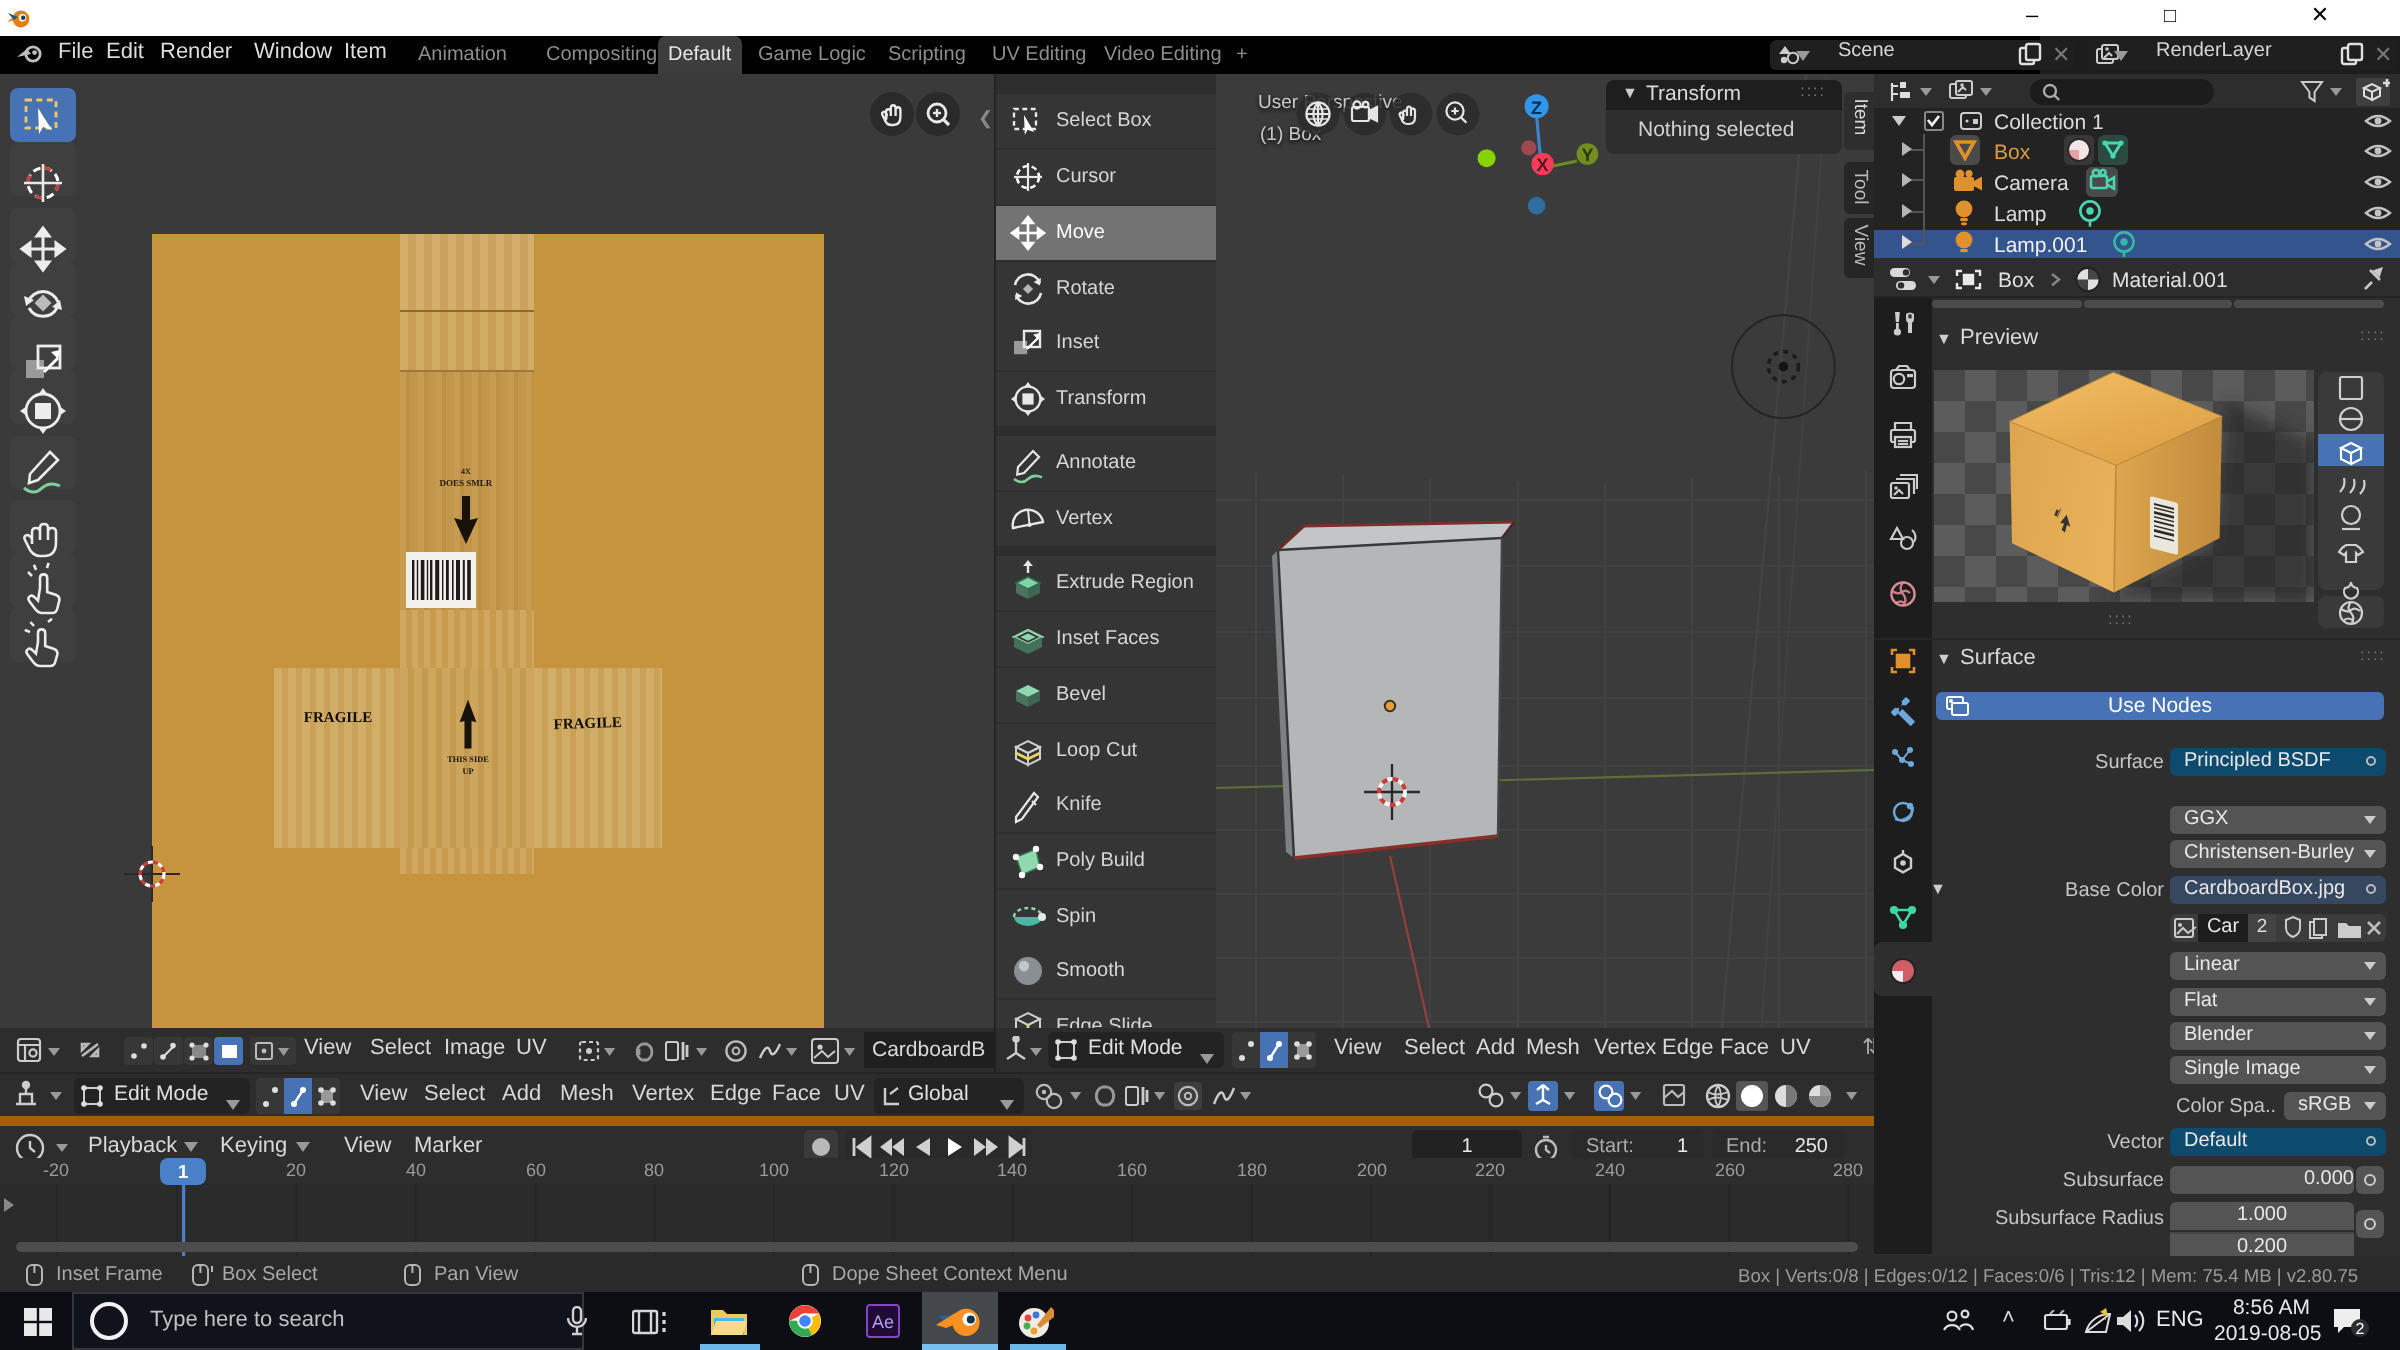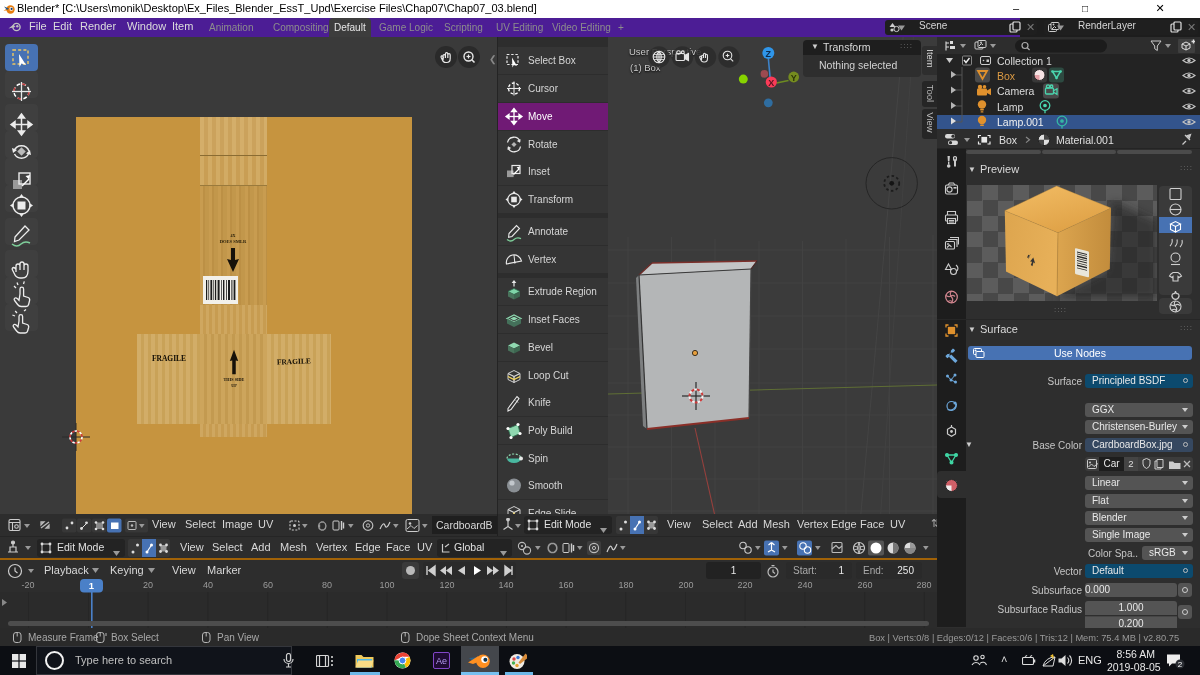--- a/index.html
+++ b/index.html
@@ -3,51 +3,51 @@
 <style>
 *{margin:0;padding:0;box-sizing:border-box}
 html,body{width:1200px;height:675px;overflow:hidden;background:#000;font-family:"Liberation Sans",sans-serif;-webkit-font-smoothing:antialiased}
 .abs{position:absolute}
 #stage{position:absolute;left:0;top:0;width:1200px;height:675px;background:#1d1d1d}
 
 #titlebar{left:0;top:0;width:1200px;height:18px;background:#fff;color:#000;font-size:11px}
 #titlebar .t{position:absolute;left:17px;top:2px;white-space:nowrap}
 .winbtn{position:absolute;top:0;width:30px;height:18px;color:#000;font-size:11px;text-align:center;line-height:17px}
 
-#topbar{left:0;top:18px;width:1020px;height:19px;background:#4c1d95;color:#d9d9d9;font-size:11px}
+#topbar{left:0;top:18px;width:1020px;height:19px;background:#000000;color:#d9d9d9;font-size:11px}
 .menu{position:absolute;top:2px;color:#dcdcdc}
 .tab{position:absolute;top:0;height:19px;line-height:19px;color:#8d8d8d;font-size:10px;padding:0 5px;border-radius:4px 4px 0 0}
 .tab.act{background:#3d3d3d;color:#e6e6e6}
 .idfield{position:absolute;top:2px;height:15px;background:#1f1f1f;border-radius:3px;color:#d6d6d6;font-size:10px}
 
 .hdr{background:#2d2d2d}
 
 #uved{left:0;top:37px;width:497px;height:477px;background:#3a3a3a;overflow:hidden}
 .tbtn{position:absolute;left:5px;width:33px;height:27px;background:#3f3f3f;border-radius:4px}
 .tbtn.blue{background:#4772b3}
 
 #tools{left:497px;top:37px;width:111px;height:477px;background:#2d2d2d;overflow:hidden;border-left:1px solid #242424}
 .trow{position:absolute;left:0;width:111px;height:27px;background:#353535;color:#d6d6d6;font-size:10px}
 .trow span{position:absolute;left:30px;top:8px;white-space:nowrap}
-.trow.blue{background:#701a75;color:#fff}
+.trow.blue{background:#737373;color:#fff}
 
 #vp3d{left:608px;top:37px;width:329px;height:477px;background:#3b3b3b;overflow:hidden}
 
 #outliner{left:937px;top:37px;width:263px;height:93px;background:#232323;overflow:hidden}
 #props{left:937px;top:130px;width:263px;height:498px;background:#2e2e2e;overflow:hidden}
 #ptabs{position:absolute;left:0;top:20px;width:29px;height:478px;background:#1d1d1d}
 .field{position:absolute;left:148px;width:108px;height:14px;background:#545454;border-radius:3px;color:#e8e8e8;font-size:10px;line-height:14px;padding-left:7px}
 .fdark{background:#0c4a6e}
 .chev{position:absolute;right:4px;top:4px;width:7px;height:6px}
 .plbl{position:absolute;color:#c5c5c5;font-size:10px;text-align:right;right:118px;white-space:nowrap}
 
 #hrow1uv{left:0;top:514px;width:497px;height:22px;background:#2d2d2d;overflow:hidden}
 #hrow1vp{left:497px;top:514px;width:440px;height:22px;background:#2d2d2d;overflow:hidden;border-left:1px solid #202020}
 #hrow2{left:0;top:536px;width:937px;height:22px;background:#2d2d2d;overflow:hidden;border-top:1px solid #252525}
-#timhdr{left:0;top:558px;width:937px;height:21px;background:#2d2d2d;overflow:hidden;border-top:2px solid #a16207}
+#timhdr{left:0;top:558px;width:937px;height:21px;background:#2d2d2d;overflow:hidden;border-top:5px solid #a16207}
 #timeline{left:0;top:579px;width:937px;height:49px;background:#2b2b2b;overflow:hidden}
 .hmenu{position:absolute;top:4px;color:#d8d8d8;font-size:11px;white-space:nowrap}
 .fcirc{position:absolute;right:5px;top:4px;width:5px;height:5px;border:1px solid #bbb;border-radius:50%}
 .fcbtn{left:241px;width:14px;height:14px;background:#545454;border-radius:3px}
 .fcbtn:after{content:"";position:absolute;left:4px;top:4px;width:4px;height:4px;border:1px solid #ccc;border-radius:50%}
 .field.drop:after{content:"";position:absolute;right:5px;top:5px;border-left:3.5px solid transparent;border-right:3.5px solid transparent;border-top:4px solid #ccc}
 
 
 #status{left:0;top:628px;width:1200px;height:18px;background:#2a2a2a;color:#a8a8a8;font-size:10px;white-space:nowrap}
 
@@ -57,21 +57,20 @@
 <div id="stage">
 
 <div class="abs" id="titlebar">
  <svg class="abs" style="left:3px;top:3px" width="13" height="13" viewBox="0 0 13 13">
         <circle cx="7.5" cy="6.5" r="4.2" fill="#e87d0d"></circle>
         <circle cx="8.2" cy="5.9" r="1.9" fill="#fff"></circle>
         <circle cx="8.6" cy="5.9" r="1.1" fill="#1b3a66"></circle>
         <path d="M0.5 8 L5 4.5 L7 6.5 Z" fill="#e87d0d"></path>
         <path d="M1 3.5 L6 5.5 L4 7 Z" fill="#265787"></path>
       </svg>
- <div class="t">Blender* [C:\Users\monik\Desktop\Ex_Files_Blender_EssT_Upd\Exercise Files\Chap07\Chap07_03.blend]</div>
  <div class="winbtn" style="left:1001px">–</div>
  <div class="winbtn" style="left:1070px;font-size:10px">□</div>
  <div class="winbtn" style="left:1145px">✕</div>
 </div>
 
 <div class="abs" id="topbar">
  <svg class="abs" style="left:8px;top:3px" width="14" height="12" viewBox="0 0 14 12">
         <circle cx="8.5" cy="6" r="3.6" fill="none" stroke="#bfbfbf" stroke-width="1.4"></circle>
         <circle cx="9.3" cy="5.3" r="1.2" fill="#bfbfbf"></circle>
         <path d="M0.5 7.5 L5.5 3.5 L7.5 6 Z" fill="#bfbfbf"></path>
@@ -831,21 +830,21 @@
  </svg>
  <div class="field drop" style="top:347px">Linear</div>
  <div class="field drop" style="top:365px">Flat</div>
  <div class="field drop" style="top:382px">Blender</div>
  <div class="field drop" style="top:399px">Single Image</div>
  <div class="abs" style="left:151px;top:419px;color:#c5c5c5;font-size:10px">Color Spa..</div>
  <div class="field drop" style="top:417px;left:205px;width:51px">sRGB</div>
  <div class="plbl" style="top:437px">Vector</div>
  <div class="field fdark" style="top:435px">Default<span class="fcirc"></span></div>
  <div class="plbl" style="top:456px">Subsurface</div>
- <div class="field" style="top:454px;width:92px;text-align:left;padding-left:0">0.000</div>
+ <div class="field" style="top:454px;width:92px;text-align:right;padding-left:0">0.000</div>
  <div class="abs fcbtn" style="top:454px"></div>
  <div class="plbl" style="top:475px">Subsurface Radius</div>
  <div class="field" style="top:472px;width:92px;text-align:center;padding-left:0;border-radius:3px 3px 0 0">1.000</div>
  <div class="field" style="top:487px;width:92px;text-align:center;padding-left:0;border-radius:0 0 3px 3px;border-top:1px solid #464646">0.200</div>
  <div class="abs fcbtn" style="top:476px"></div>
 </div>
 
 <div class="abs hdr" id="hrow1uv">
  <svg class="abs" style="left:8px;top:4px" width="140" height="15" viewBox="0 0 140 15">
   <g stroke="#ccc" fill="none" stroke-width="1.1">
@@ -1135,21 +1134,21 @@
    <rect x="0.5" y="0.5" width="7.5" height="10" rx="2.5"></rect>
           <path d="M4.2 0.5 v4"></path>
    <rect x="83.5" y="0.5" width="7.5" height="10" rx="2.5"></rect>
           <path d="M87.2 0.5 v4 M93 1 v3"></path>
    <rect x="189.5" y="0.5" width="7.5" height="10" rx="2.5"></rect>
           <path d="M193.2 0.5 v4"></path>
    <rect x="388.5" y="0.5" width="7.5" height="10" rx="2.5"></rect>
           <path d="M392.2 0.5 v4"></path>
   </g>
  </svg>
- <span class="abs" style="left:28px;top:4px">Measure Frame</span>
+ <span class="abs" style="left:28px;top:4px">Inset Frame</span>
  <span class="abs" style="left:111px;top:4px">Box Select</span>
  <span class="abs" style="left:217px;top:4px">Pan View</span>
  <span class="abs" style="left:416px;top:4px">Dope Sheet Context Menu</span>
  <span class="abs" style="left:869px;top:5px;color:#9a9a9a;white-space:nowrap;font-size:9.3px">Box | Verts:0/8 | Edges:0/12 | Faces:0/6 | Tris:12 | Mem: 75.4 MB | v2.80.75</span>
 </div>
 
 <div class="abs" id="taskbar">
  <svg class="abs" style="left:12px;top:8px" width="14" height="14" viewBox="0 0 14 14">
         <g fill="#e8e8e8">
           <rect x="0" y="0" width="6.4" height="6.4"></rect>

